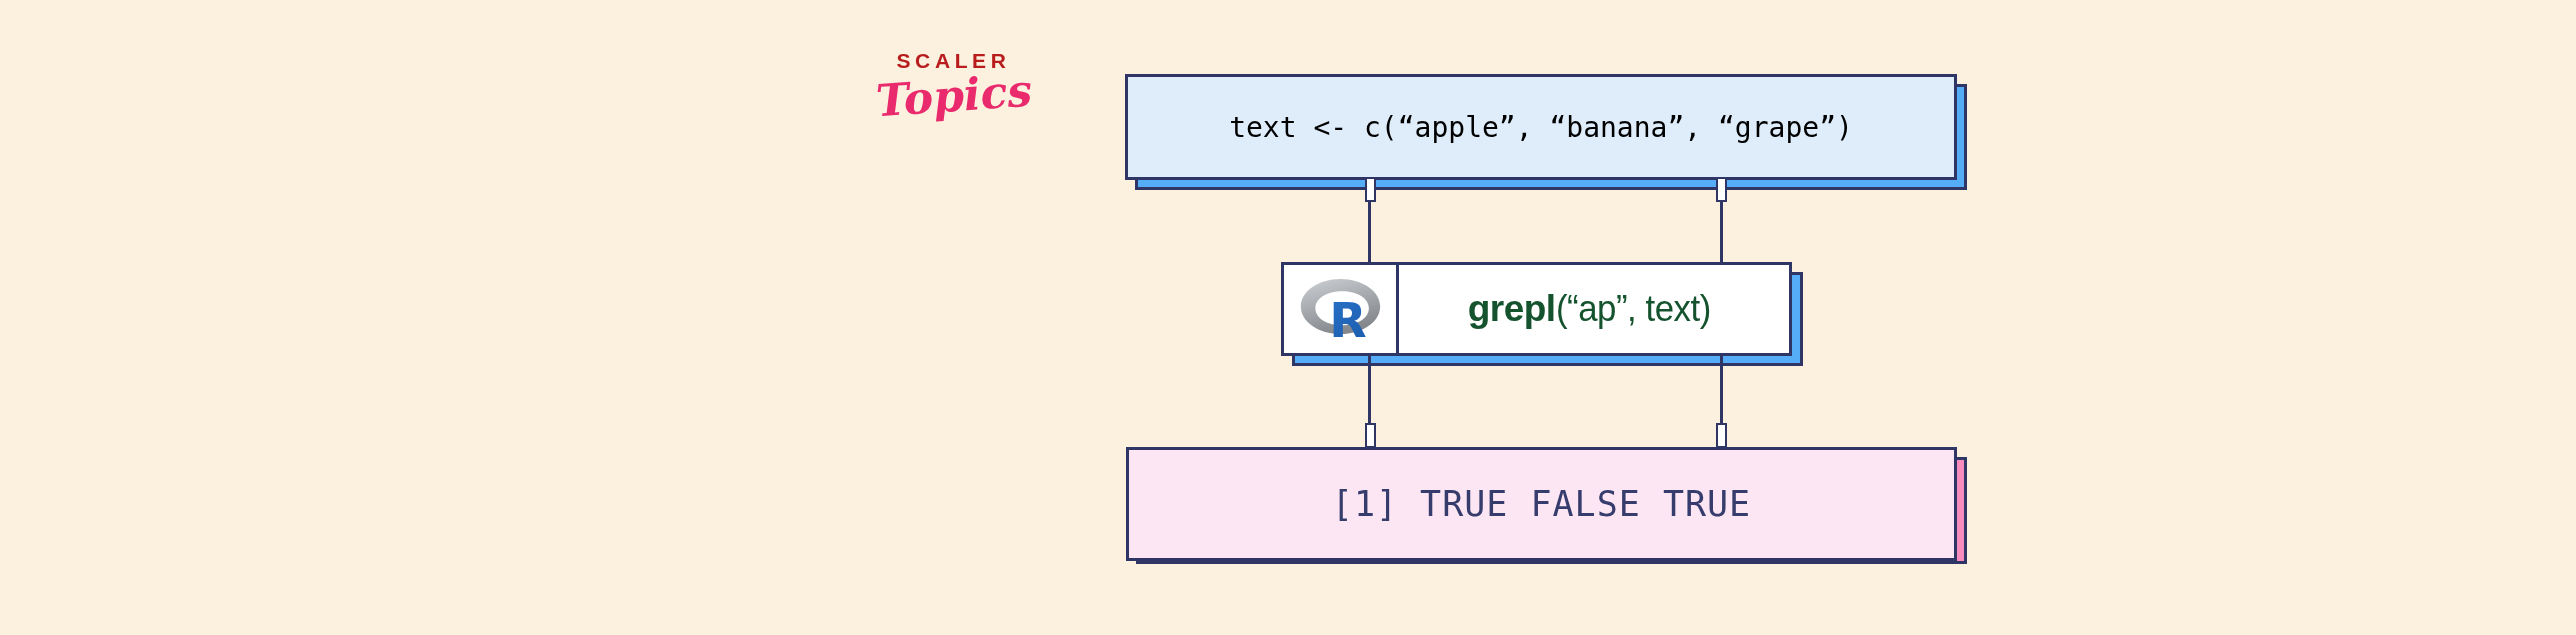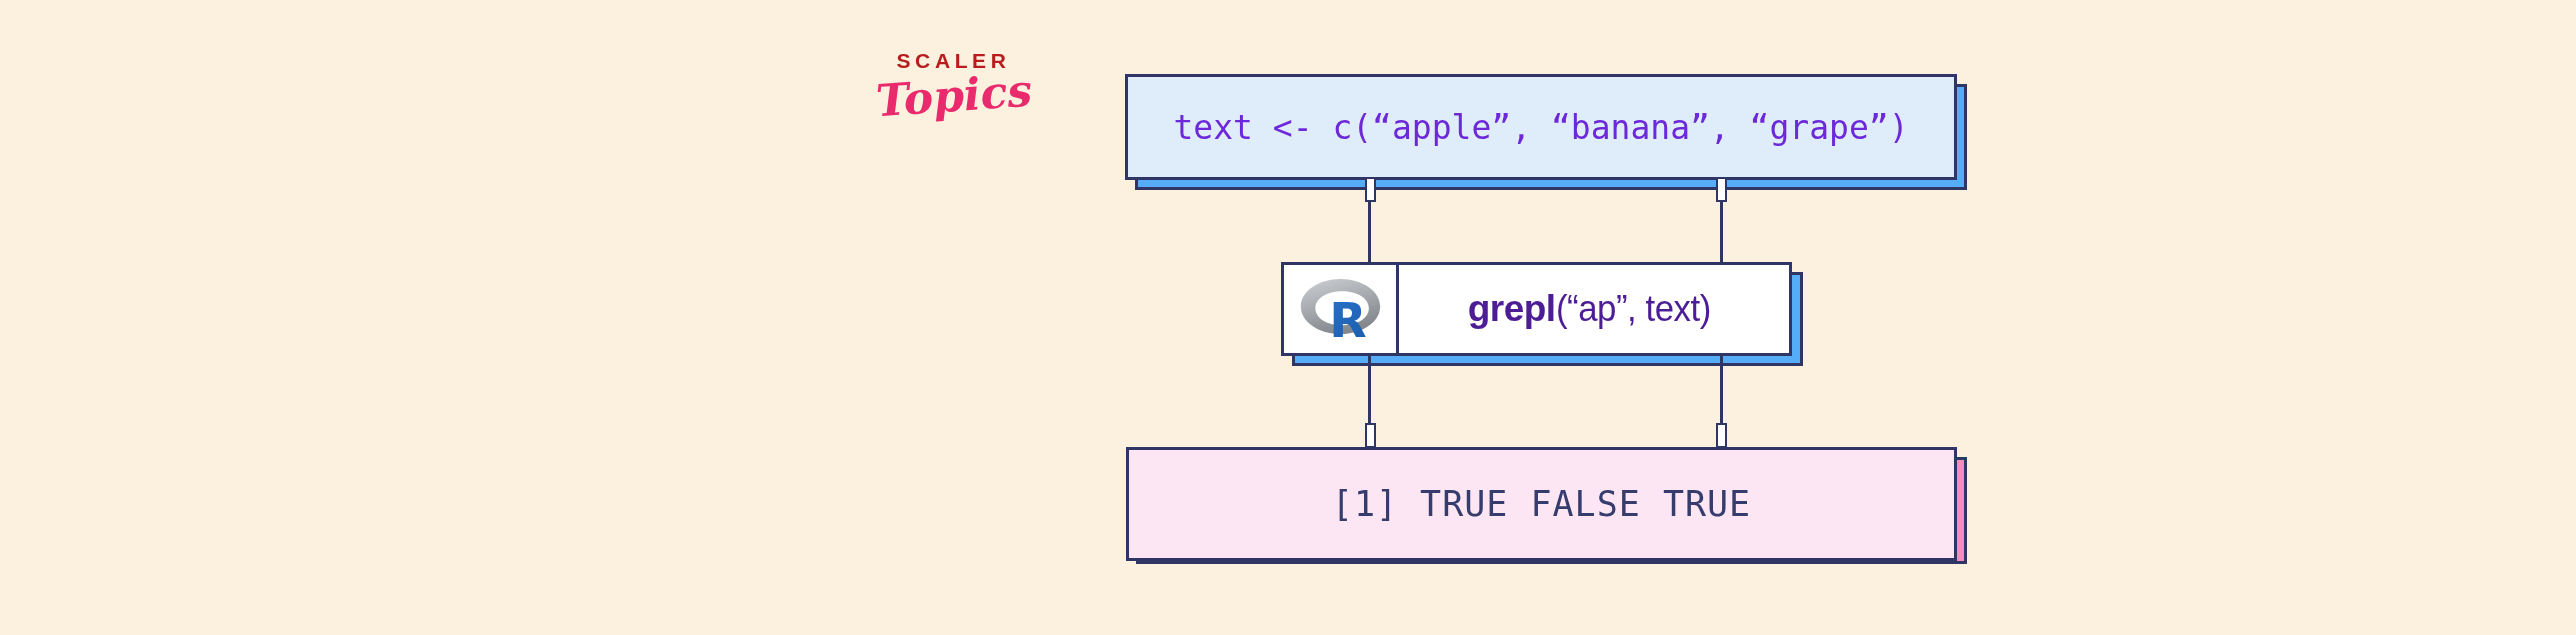--- a/index.html
+++ b/index.html
@@ -39,39 +39,39 @@
   }
   .stub {
     position: absolute; box-sizing: border-box;
     width: 11.3px; height: 25px;
     background: #FFFFFF; border: 2.6px solid #2F3564;
     z-index: 3;
   }
 
   
   .top-box { left: 1125px; top: 74px; width: 832px; height: 106px; background: #DFEDFB; }
-  .top-box .code { font-family: "DejaVu Sans Mono", monospace; font-size: 33px; color: #6d28d9; }
+  .top-box .code { font-family: "DejaVu Sans Mono", monospace; font-size: 28px; color: #000000; }
   .top-shadow { left: 1135px; top: 84px; width: 832px; height: 106px; }
 
   
   .mid-box { left: 1281px; top: 262px; width: 511px; height: 94px; background: #FFFFFF; padding: 0; }
   .mid-shadow { left: 1292px; top: 272px; width: 511px; height: 94px; }
   .mid-box .r-cell {
     box-sizing: border-box;
     width: 115px; height: 100%;
     border-right: 3.1px solid #2F3564;
     display: flex; align-items: center; justify-content: center;
     flex: none;
   }
   .mid-box .expr-cell {
     flex: 1; height: 100%;
     display: flex; align-items: center; justify-content: center;
     white-space: pre;
     font-family: "Liberation Sans", sans-serif;
-    font-size: 37px; color: #4c1d95;
+    font-size: 37px; color: #14532d;
     letter-spacing: -0.5px;
   }
   .expr-func { font-weight: bold; }
   .expr-args { font-weight: normal; transform: scaleX(0.94); transform-origin: left center; display: inline-block; }
 
   
   .bottom-box { left: 1126px; top: 447px; width: 831px; height: 114px; background: #FCE6F3; }
   .bottom-shadow { left: 1136px; top: 457px; width: 831px; height: 107px; }
   .bottom-box .code { font-family: "DejaVu Sans Mono", monospace; font-size: 35px; color: #363D6D; letter-spacing: 1px; }
 

